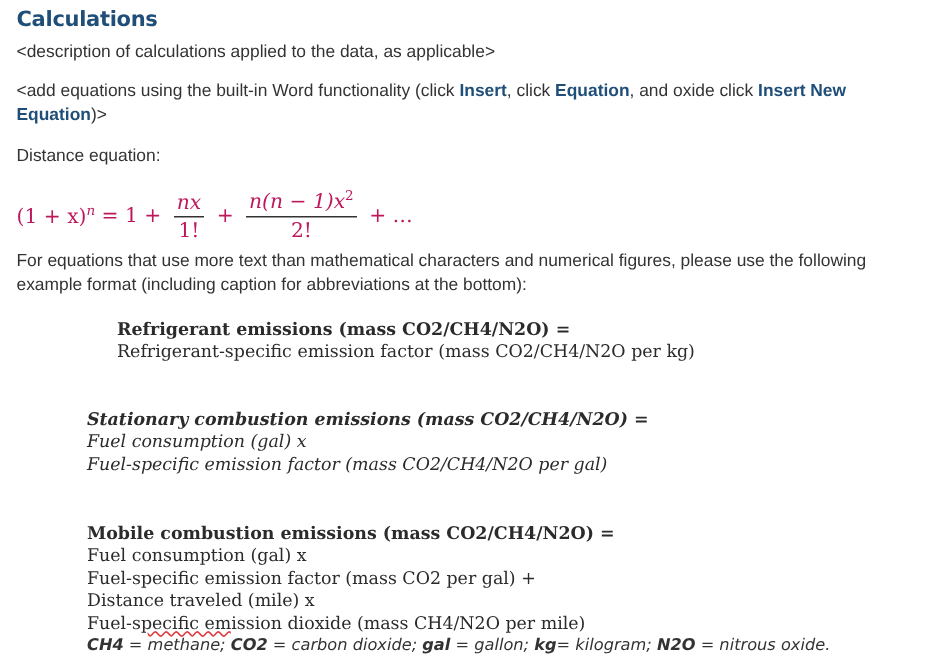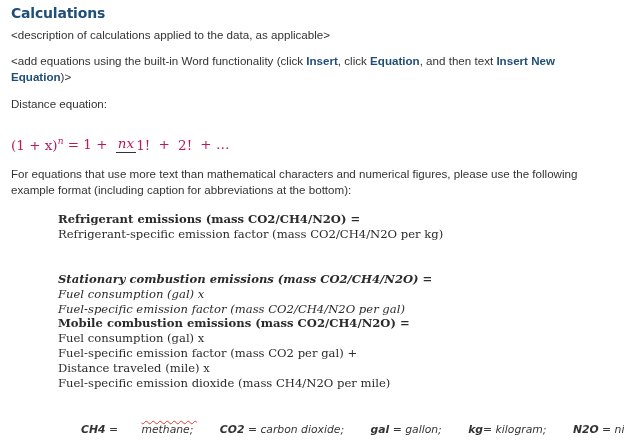--- a/index.html
+++ b/index.html
@@ -14,84 +14,84 @@
       font-family: Liberation Sans, sans-serif;
       font-size: 11.6px; line-height: 16px; color: #333;
     }
     .link { color: #1f4e79; font-weight: bold; }
     .eq {
       position: absolute; left: 11px; top: 124px; height: 40px;
       font-family: "DejaVu Serif", "Liberation Serif", serif;
       font-size: 13.5px; color: #be185d;
       display: flex; align-items: center; white-space: nowrap;
     }
-    .frac { display: inline-flex; flex-direction: row; align-items: center; margin: 0 4px; vertical-align: middle; }
+    .frac { display: inline-flex; flex-direction: column; align-items: center; margin: 0 4px; vertical-align: middle; }
     .frac .num { border-bottom: 1px solid #333; padding: 0 2px 1px; font-style: italic; }
     .frac .den { padding-top: 1px; }
     .it { font-style: italic; }
     sup { font-size: 9px; }
     .block {
       position: absolute; left: 58px;
       font-family: "DejaVu Serif", "Liberation Serif", serif;
       font-size: 11.6px; line-height: 15px; color: #2b2b2b;
     }
     .block .title { font-weight: bold; }
     .caption {
       position: absolute; left: 58px; top: 423px;
       font-family: "DejaVu Sans", "Liberation Sans", sans-serif;
       font-size: 10.8px; font-style: italic; color: #333; white-space: nowrap;
     }
-    .caption b { font-weight: bold; margin-left: 23px; }
+    .caption b { font-weight: bold; }
     .squiggle {
       text-decoration: underline wavy #e03a3a; text-decoration-thickness: 1px;
       text-underline-offset: -13px;
-      margin-left: 20px;
     }
   </style>
 </head>
 <body>
 
 <div class="heading">Calculations</div>
 
 <div class="p" style="top:27px;">&lt;description of calculations applied to the data, as applicable&gt;</div>
 
 <div class="p" style="top:53px; width:604px;">
-  <span>&lt;add equations using the built-in Word functionality (click </span><span class="link">Insert</span><span>, click </span><span class="link">Equation</span><span>, and then text </span><span class="link">Insert New Equation</span><span>)&gt;</span>
+  <span>&lt;add equations using the built-in Word functionality (click </span><span class="link">Insert</span><span>, click </span><span class="link">Equation</span><span>, and oxide click </span><span class="link">Insert New Equation</span><span>)&gt;</span>
 </div>
 
 <div class="p" style="top:96px;">Distance equation:</div>
 
 <div class="eq">
   <span><span>(1 + x)</span><sup class="it">n</sup></span>
   <span style="white-space:pre"> = 1 + </span>
   <span class="frac">
     <span class="num">nx</span>
     <span class="den">1!</span>
   </span>
   <span style="white-space:pre"> + </span>
   <span class="frac">
+    <span class="num"><span>n(n − 1)x</span><sup style="font-style:normal">2</sup></span>
     <span class="den">2!</span>
   </span>
   <span style="white-space:pre"> + …</span>
 </div>
 
 <div class="p" style="top:166px; width:604px;">For equations that use more text than mathematical characters and numerical figures, please use the following example format (including caption for abbreviations at the bottom):</div>
 
-<div class="block" style="top:212px;">
+<div class="block" style="top:212px;margin-left:20px;">
   <div class="title">Refrigerant emissions (mass CO2/CH4/N2O) =</div>
   <div>Refrigerant-specific emission factor (mass CO2/CH4/N2O per kg)</div>
 </div>
 
 <div class="block" style="top:272px;font-style:italic;">
   <div class="title">Stationary combustion emissions (mass CO2/CH4/N2O) =</div>
   <div>Fuel consumption (gal) x</div>
   <div>Fuel-specific emission factor (mass CO2/CH4/N2O per gal)</div>
 </div>
 
-<div class="block" style="top:316px;">
+<div class="block" style="top:348px;">
   <div class="title">Mobile combustion emissions (mass CO2/CH4/N2O) =</div>
   <div>Fuel consumption (gal) x</div>
   <div>Fuel-specific emission factor (mass CO2 per gal) +</div>
   <div>Distance traveled (mile) x</div>
   <div>Fuel-specific emission dioxide (mass CH4/N2O per mile)</div>
 </div>
 
 <div class="caption">
   <b>CH4</b><span style="white-space:pre"> = </span><span class="squiggle">methane; </span><b>CO2</b><span style="white-space:pre"> = </span><span style="white-space:pre">carbon dioxide; </span><b>gal</b><span style="white-space:pre"> = </span><span style="white-space:pre">gallon; </span><b>kg</b><span style="white-space:pre">= </span><span style="white-space:pre">kilogram; </span><b>N2O</b><span style="white-space:pre"> = </span><span>nitrous oxide.</span>
 </div>

